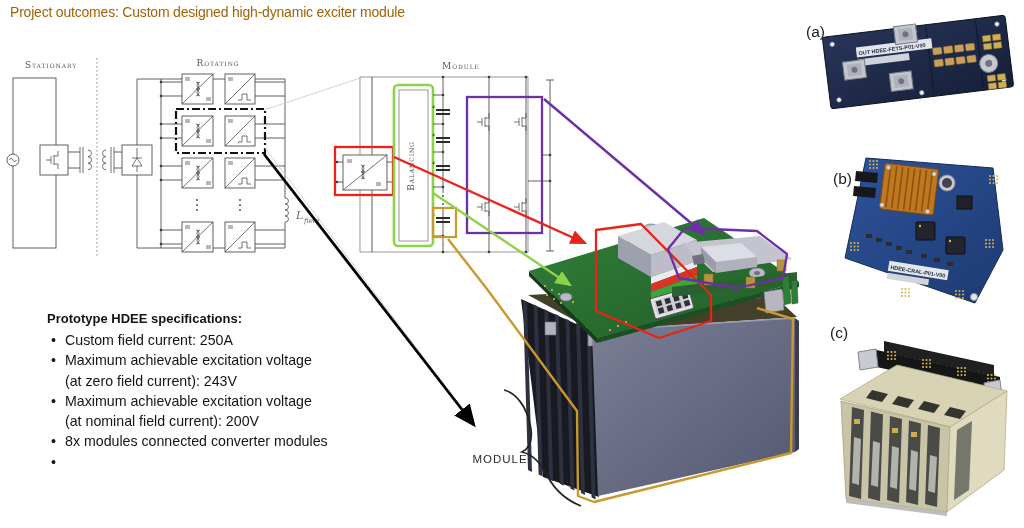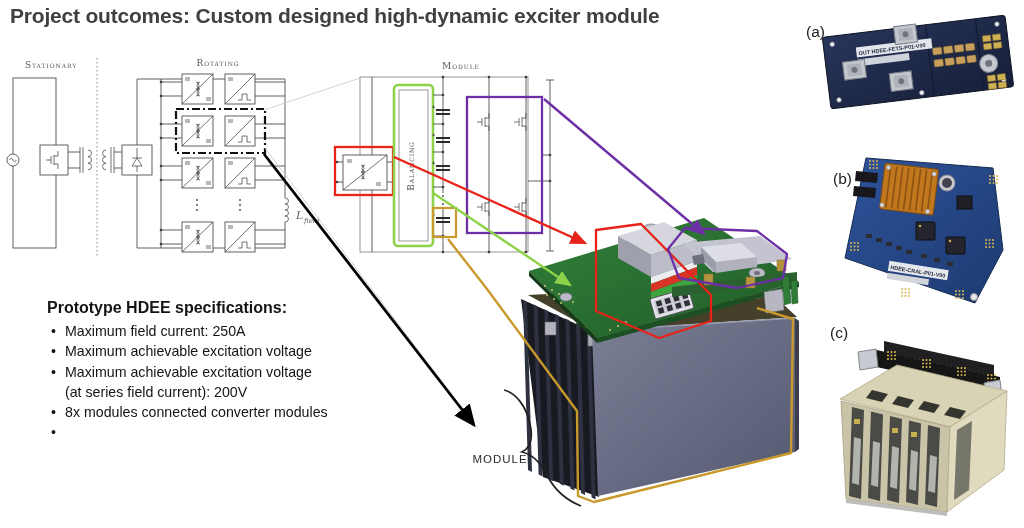--- a/index.html
+++ b/index.html
@@ -1,33 +1,33 @@
 <!DOCTYPE html>
 <html><head>
 <meta charset="utf-8">
 <style>
   html,body{margin:0;padding:0;background:#ffffff;}
   #slide{position:relative;width:1024px;height:528px;background:#ffffff;overflow:hidden;
          font-family:"Liberation Sans",sans-serif;}
-  #slide-title{position:absolute;left:10px;top:4px;margin:0;font-size:21px;font-weight:700;
-         color:#404040;letter-spacing:-0.2px;}
+  #slide-title{position:absolute;left:10px;top:4px;margin:0;font-size:14px;font-weight:400;
+         color:#a16207;letter-spacing:-0.2px;}
   svg{position:absolute;left:0;top:0;}
   .w{stroke:#4f4f4f;stroke-width:0.9;fill:none}
   .thin{stroke:#4f4f4f;stroke-width:0.8;fill:none}
   .box{fill:#ffffff;stroke:#4f4f4f;stroke-width:0.9}
   .boxthin{fill:none;stroke:#8c8c8c;stroke-width:0.9}
   .dot{fill:#3a3a3a}
   .dlabel{font:9px "DejaVu Serif",serif;fill:#555;font-variant:small-caps;letter-spacing:0.9px}
   .ital{font:italic 11px "DejaVu Serif",serif;fill:#666}
   .italsub{font:italic 7px "DejaVu Serif",serif;fill:#666}
   .callout{font:11.5px "Liberation Sans",sans-serif;fill:#2b2b2b;letter-spacing:1px}
   .photolabel{font:15.5px "Liberation Sans",sans-serif;fill:#1c1c1c}
   .silk{font:5.5px "Liberation Sans",sans-serif;fill:#232c42;font-weight:bold}
   #specs{position:absolute;left:47px;top:299px;width:380px;color:#141414;}
-  #specs h2{margin:0 0 4px 0;font-size:16px;font-weight:700;}
+  #specs h2{margin:12px 0 4px 0;font-size:13px;font-weight:700;}
   .spec-row{display:flex;line-height:20.3px;font-size:14.2px;}
   .spec-row .bul{width:18px;flex:0 0 18px;padding-left:4px;box-sizing:border-box;}
 </style>
 </head>
 <body>
 
 <div id="slide">
   <h1 id="slide-title">Project outcomes: Custom designed high-dynamic exciter module</h1>
 
   <svg width="1024" height="528" viewBox="0 0 1024 528">
@@ -506,33 +506,37 @@
           </g>
       </g>
       <polygon points="846,499 947,512 947,516 846,503" fill="#bdbdb9"></polygon>
     </g>
   </svg>
 
   <div id="specs">
     <h2>Prototype HDEE specifications:</h2>
     <div class="spec-row">
         <span class="bul">•</span>
-        <span>Maximum field current: 250A</span>
+        <span>Custom field current: 250A</span>
       </div>
     <div class="spec-row">
         <span class="bul">•</span>
         <span>Maximum achievable excitation voltage</span>
       </div>
     <div class="spec-row">
+        <span class="bul"></span>
+        <span>(at zero field current): 243V</span>
+      </div>
+    <div class="spec-row">
         <span class="bul">•</span>
         <span>Maximum achievable excitation voltage</span>
       </div>
     <div class="spec-row">
         <span class="bul"></span>
-        <span>(at series field current): 200V</span>
+        <span>(at nominal field current): 200V</span>
       </div>
     <div class="spec-row">
         <span class="bul">•</span>
         <span>8x modules connected converter modules</span>
       </div>
     <div class="spec-row">
         <span class="bul">•</span>
       </div>
   </div>
 </div>

